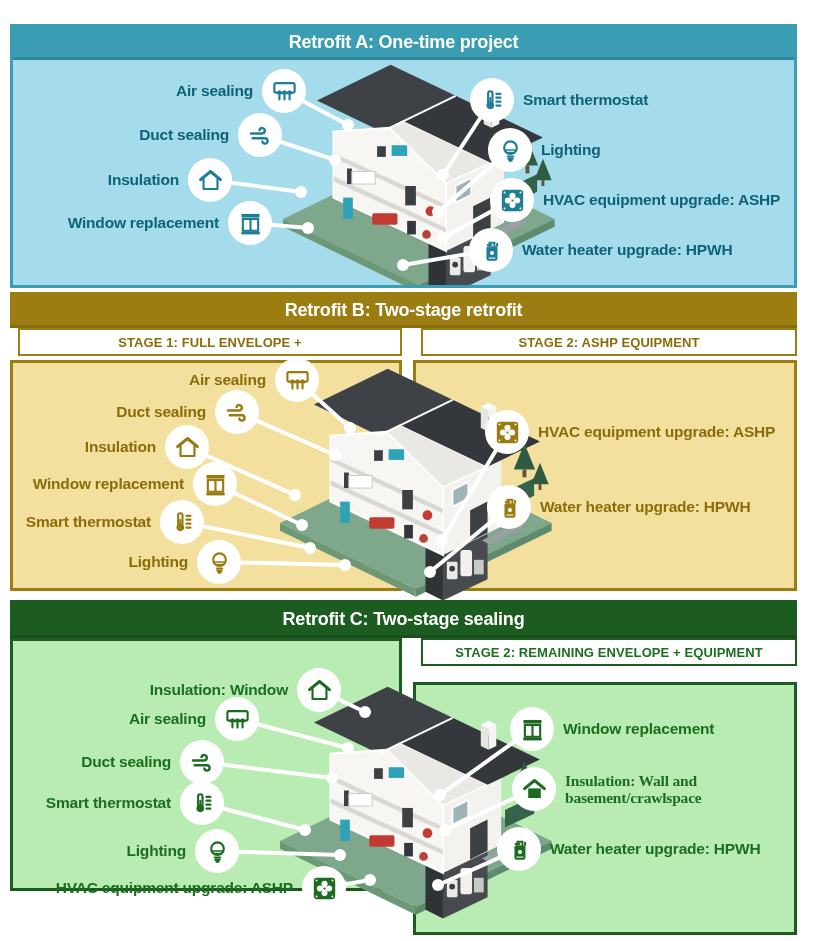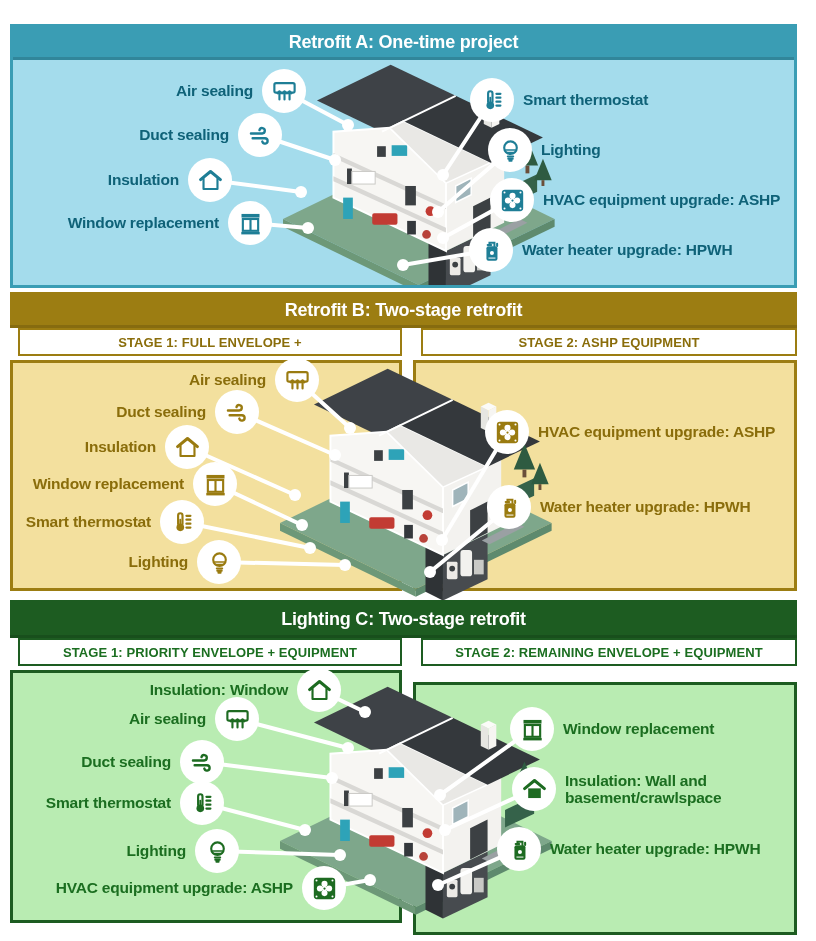--- a/index.html
+++ b/index.html
@@ -34,21 +34,21 @@
 
   .overlay { position:absolute; left:0; width:787px; pointer-events:none; }
   .overlay svg.scene { position:absolute; left:0; top:0; overflow:visible; }
 
   .callout { position:absolute; height:44px; display:flex; align-items:center; gap:9px; }
   .callout.cleft  { left:0; justify-content:flex-end; }
   .callout .label {
     color:var(--text); font-size:15.5px; font-weight:bold; letter-spacing:-0.2px;
     white-space:nowrap; line-height:1.12;
   }
-  .callout .label.wrap { white-space:normal; width:205px; }
+  .callout .label.wrap { white-space:normal; width:205px;font-family:Liberation Serif, serif; }
   .icon-circle {
     flex:0 0 44px; width:44px; height:44px; border-radius:50%;
     background:#ffffff; display:flex; align-items:center; justify-content:center;
     color:var(--icon);
   }
   .icon-circle svg { width:27px; height:27px; display:block; }
 
   .hidden-defs { position:absolute; width:0; height:0; overflow:hidden; }
 </style>
 </head>
@@ -364,24 +364,23 @@
                 <use href="#ic-water"></use>
               </svg>
             </span>
           <span class="label">Water heater upgrade: HPWH</span>
         </div>
       </div>
     </div>
   </section>
 
   <section class="panel panel-c" style="top:600px;">
-    <header class="panel-header" style="height:38px;">Lighting C: Two-stage retrofit</header>
+    <header class="panel-header" style="height:38px;">Retrofit C: Two-stage sealing</header>
     <div class="cols">
       <div class="col" style="width:392px;">
-        <div class="stagebar">STAGE 1: PRIORITY ENVELOPE + EQUIPMENT</div>
         <div class="colbody" style="height:253px;"></div>
       </div>
       <div class="col" style="flex:1;gap:12px;">
         <div class="stagebar">STAGE 2: REMAINING ENVELOPE + EQUIPMENT</div>
         <div class="colbody" style="height:253px;"></div>
       </div>
 
       <div class="overlay" style="top:32px;height:253px;">
         <svg class="scene" width="787" height="253">
           <use href="#house-graphic" transform="translate(270,8) scale(0.97)"></use>

